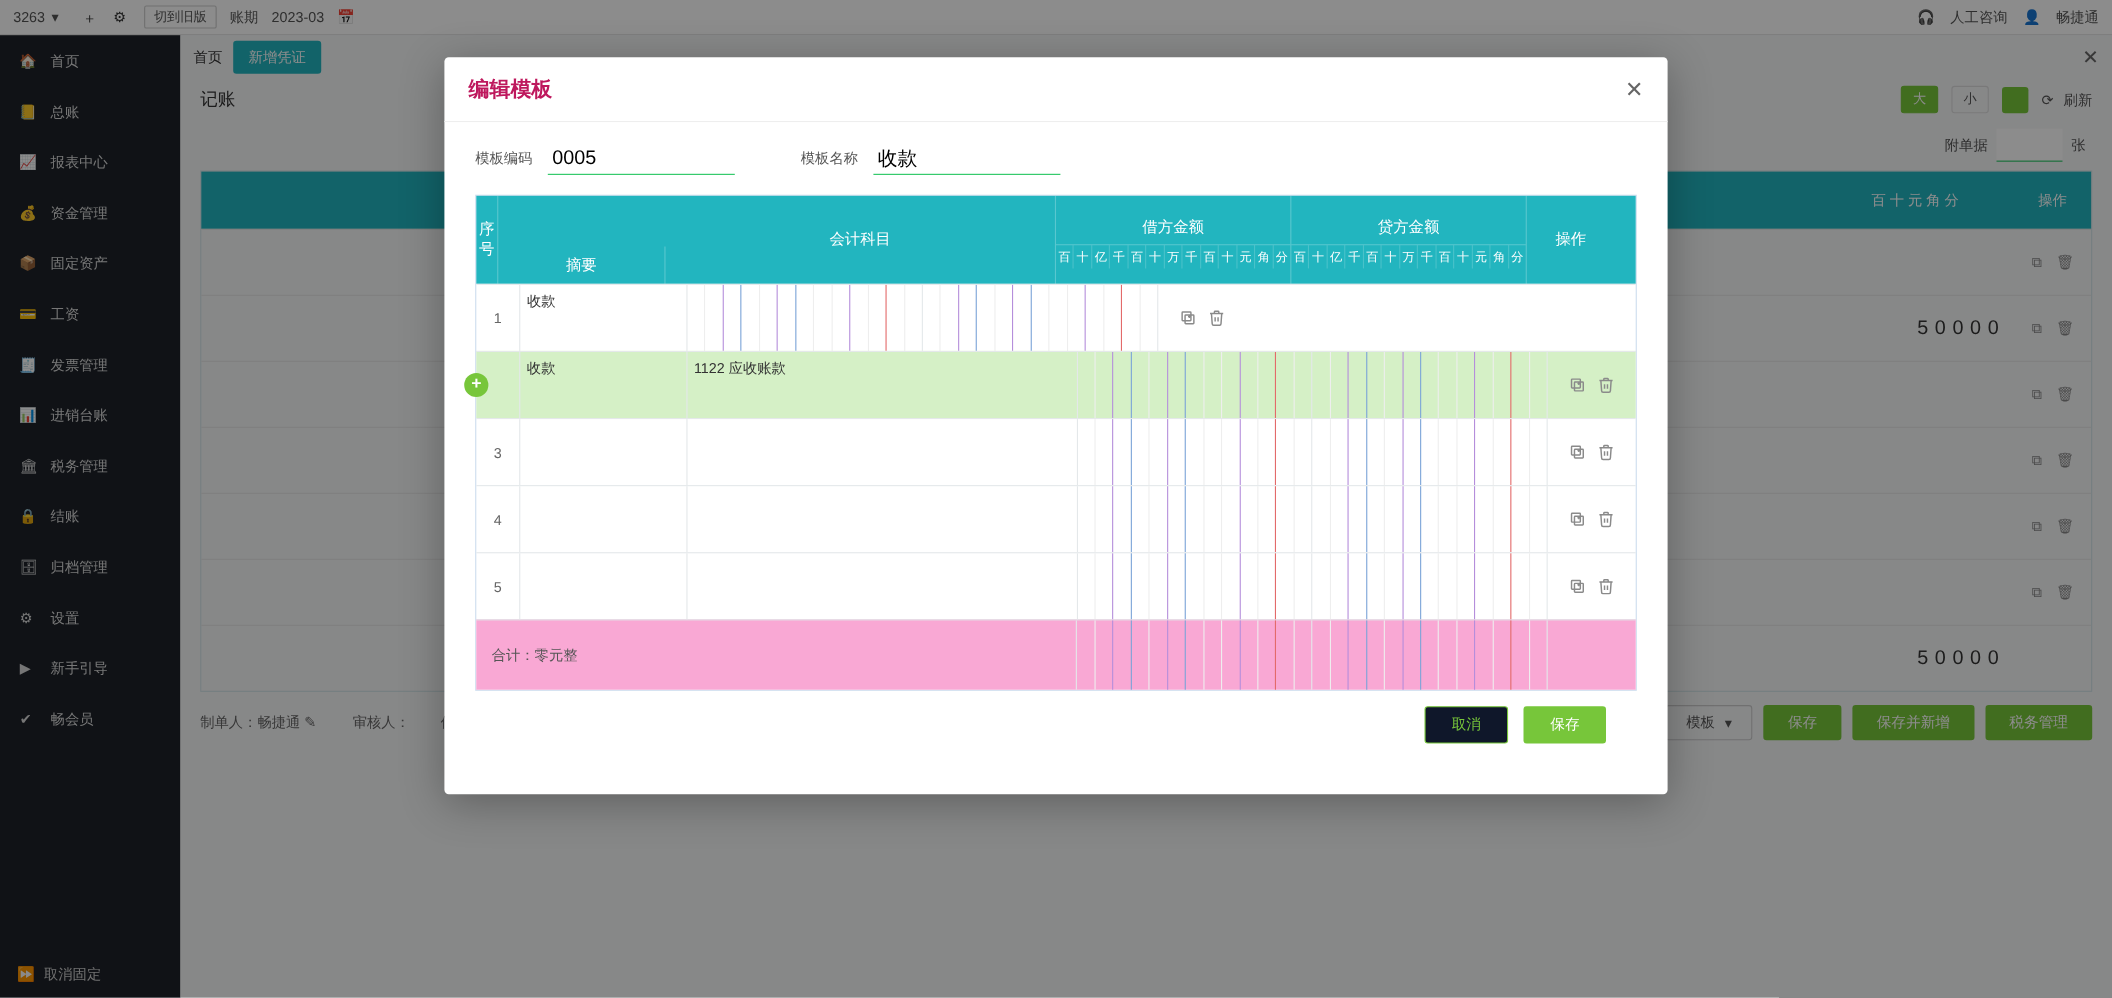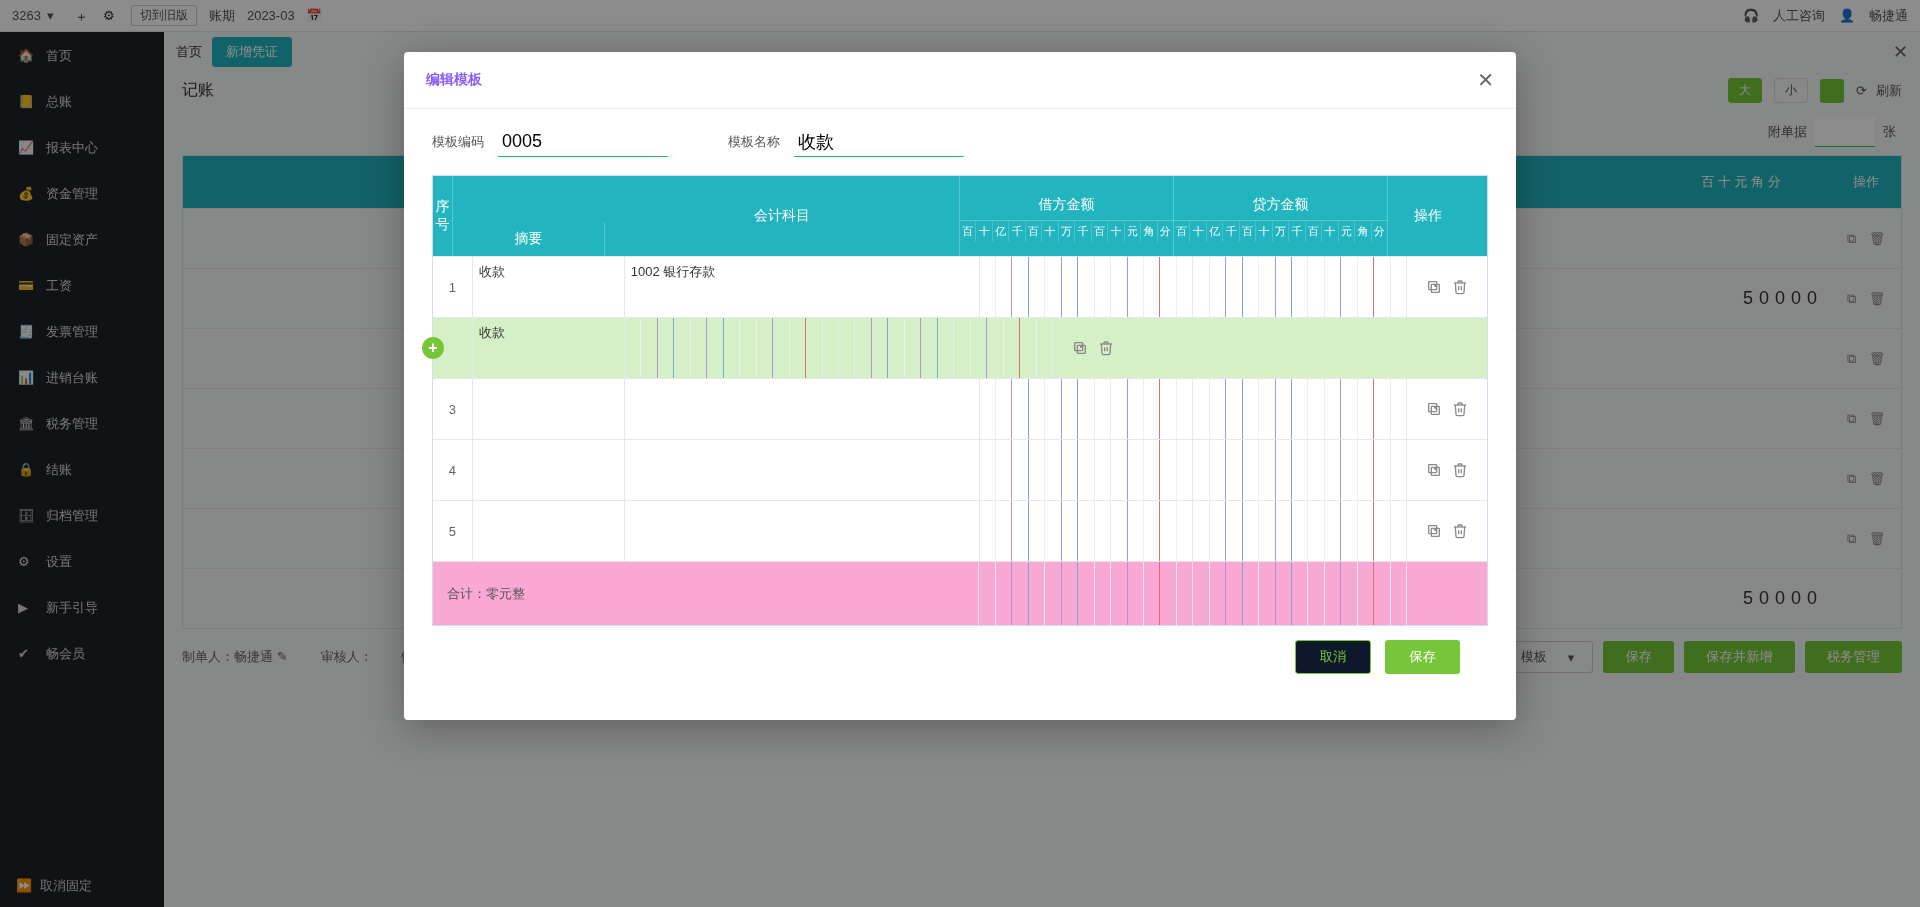--- a/index.html
+++ b/index.html
@@ -42,27 +42,27 @@
 .big-head { background:#22b5bf; color:#fff; display:flex; height:52px; align-items:center;}
 .bh-cell { text-align:center; padding:6px 4px;}
 .bh-ops { width:70px;}
 
 .bg-rows .bg-row { display:flex; height:60px; border-top:1px solid #e8e8e8; align-items:center; }
 .bg-ops { width:70px; display:flex; gap:6px; justify-content:center; color:#888;}
 .bg-num-cell { font-size:18px; letter-spacing:6px; text-align:right; padding-right:8px; flex:1; color:#333;}
 
 .footer-row { padding:12px 18px; display:flex; align-items:center; gap:28px; color:#666; }
 .footer-actions { margin-left:auto; display:flex; gap:10px; }
-.btn-link { border:1px solid #ccc; padding:6px 18px; border-radius:3px; color:#555; display:flex; align-items:center; gap:21px;}
+.btn-link { border:1px solid #ccc; padding:6px 18px; border-radius:3px; color:#555; display:flex; align-items:center; gap:9px;}
 .btn-green { background:#77c63a; color:#fff; border:none; padding:6px 22px; border-radius:3px;}
 
 
 .modal { position:absolute; z-index:200; top:52px; left:50%; transform:translateX(-50%); width:1112px; background:#fff; border-radius:4px; box-shadow:0 8px 40px rgba(0,0,0,0.3); }
 .modal-head { display:flex; align-items:center; padding:16px 22px; border-bottom:1px solid #eee;}
-.modal-title { font-size:14px; font-weight:600; color:#8b5cf6;font-family:Liberation Mono, monospace;}
+.modal-title { font-size:19px; font-weight:600; color:#be185d;font-family:Liberation Mono, monospace;}
 .modal-close { margin-left:auto; font-size:20px; color:#666; cursor:pointer; }
 .modal-body { padding:18px 28px 24px 28px; }
 
 .field-row { display:flex; gap:60px; margin-bottom:18px; align-items:center;}
 .field { display:flex; align-items:center; gap:14px;}
 .field-label { color:#555; }
 .field-input { border:none; border-bottom:1px solid #22c55e; padding:4px 4px; width:170px; font-size:18px; outline:none;}
 
 
 .t { border:1px solid #cde; }
@@ -364,21 +364,20 @@
               <span>分</span>
           </div>
         </div>
         <div class="th ops">操作</div>
       </div>
 
       <div class="t-body" id="t-body">
           <div class="t-row">
             <div class="td seq">1</div>
             <div class="td summary">收款</div>
-            <div class="td subject">1002 银行存款</div>
             <div class="td amt">
               <div class="cell"></div>
               <div class="cell purple-line-after"></div>
               <div class="cell blue-line-after"></div>
               <div class="cell"></div>
               <div class="cell purple-line-after"></div>
               <div class="cell blue-line-after"></div>
               <div class="cell"></div>
               <div class="cell"></div>
               <div class="cell purple-line-after"></div>
@@ -414,20 +413,21 @@
                   <path d="M19 6l-1 14a2 2 0 0 1-2 2H8a2 2 0 0 1-2-2L5 6"></path>
                   <path d="M10 11v6M14 11v6"></path>
                   <path d="M9 6V4a1 1 0 0 1 1-1h4a1 1 0 0 1 1 1v2"></path>
                 </svg></span>
             </div>
           </div>
           <div class="t-row active">
             <div class="add-fab">+</div>
             <div class="td seq"></div>
             <div class="td summary">收款</div>
+            <div class="td subject">1122 应收账款</div>
             <div class="td amt">
               <div class="cell"></div>
               <div class="cell purple-line-after"></div>
               <div class="cell blue-line-after"></div>
               <div class="cell"></div>
               <div class="cell purple-line-after"></div>
               <div class="cell blue-line-after"></div>
               <div class="cell"></div>
               <div class="cell"></div>
               <div class="cell purple-line-after"></div>

